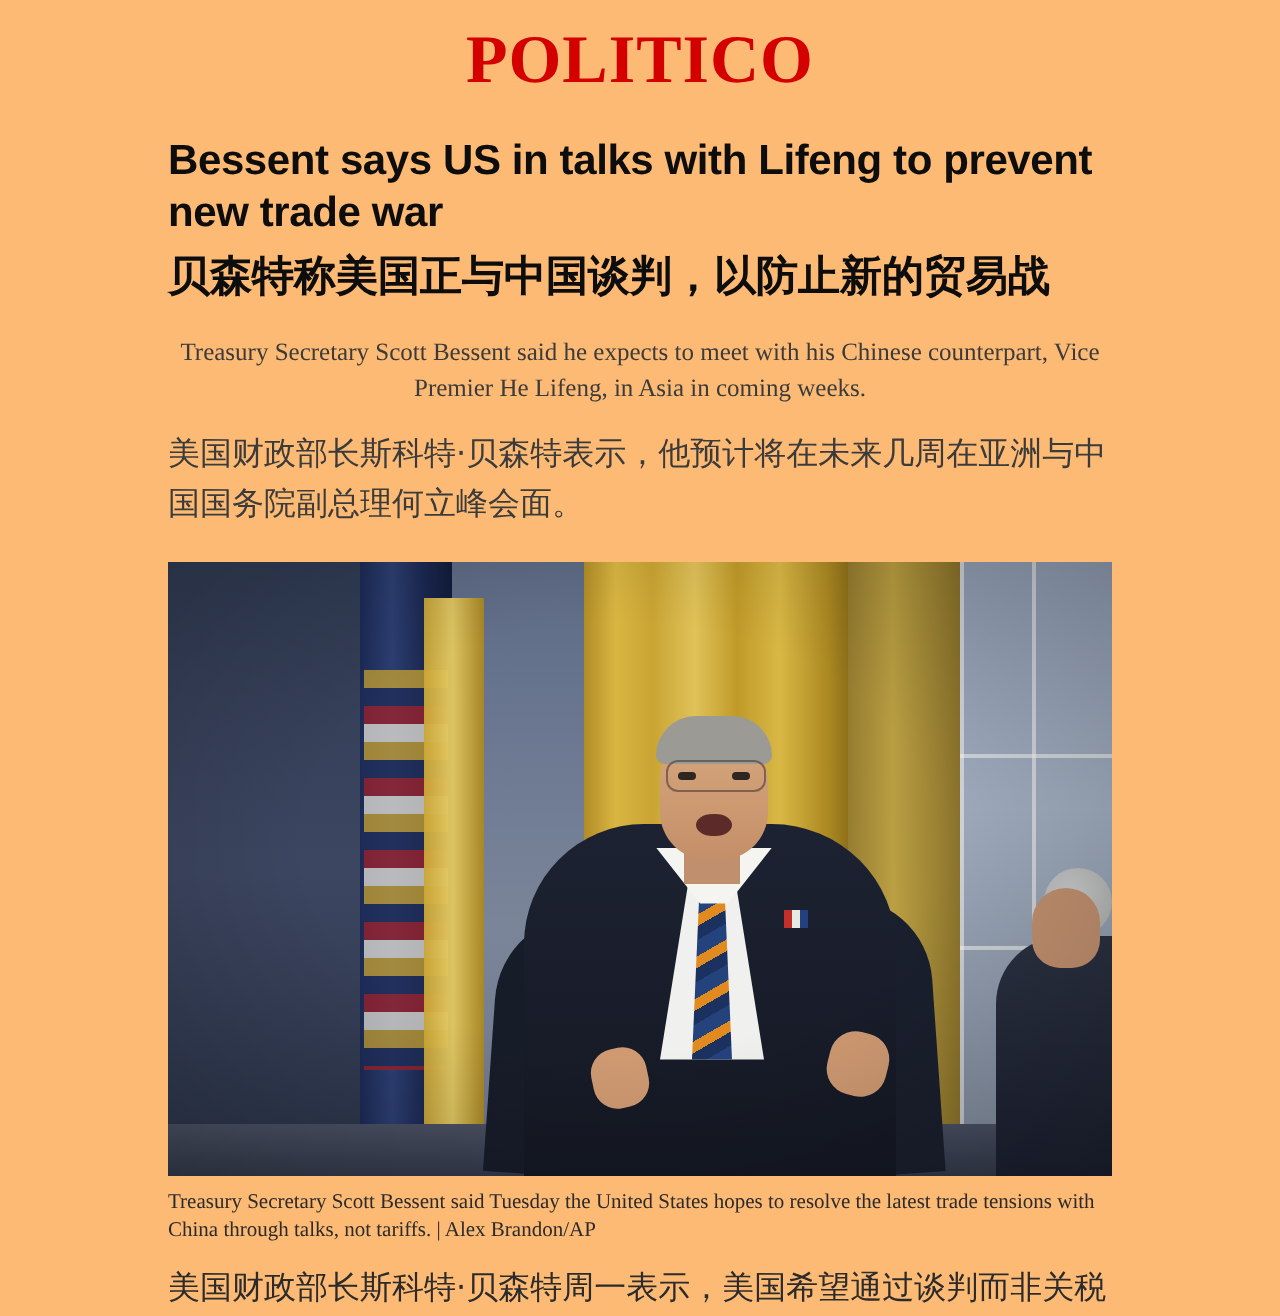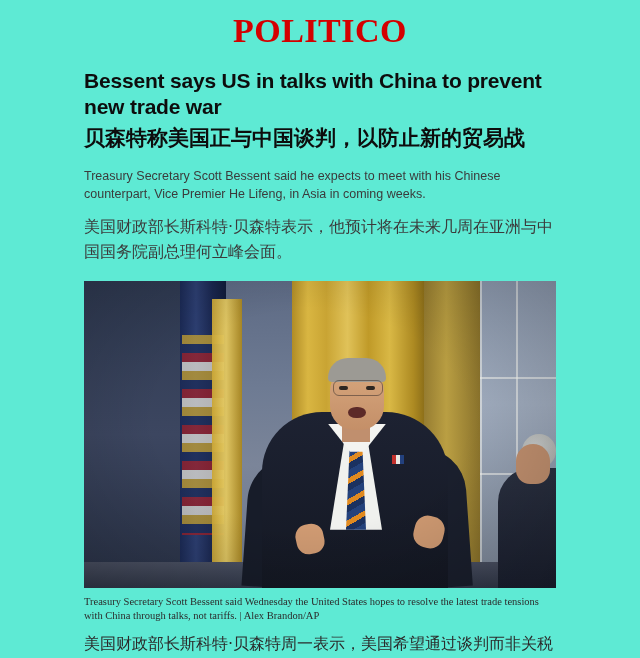--- a/index.html
+++ b/index.html
@@ -11,21 +11,21 @@
     width: 640px;
     height: 658px;
     overflow: hidden;
     font-family: "Liberation Serif", serif;
     color: #111111;
   }
   .page {
     width: 640px;
     height: 658px;
     position: relative;
-    background: #5eead4;
+    background: #fdba74;
     overflow: hidden;
   }
   .masthead {
     text-align: center;
     padding-top: 14px;
     padding-bottom: 10px;
   }
   .masthead-logo {
     font-family: "Liberation Serif", serif;
     font-weight: bold;
@@ -49,25 +49,26 @@
   }
   .headline-zh {
     font-family: "DejaVu Sans", sans-serif;
     font-weight: bold;
     font-size: 21px;
     line-height: 1.32;
     color: #0d0d0d;
     margin: 6px 0 0 0;
   }
   .dek-en {
-    font-family: Liberation Sans, sans-serif;
+    font-family: Liberation Serif, serif;
     font-size: 12.5px;
     line-height: 1.45;
     color: #3b3b3b;
     margin: 14px 0 0 0;
+    text-align: center;
   }
   .dek-zh {
     font-family: "DejaVu Sans", sans-serif;
     font-size: 16px;
     line-height: 1.55;
     color: #3b3b3b;
     margin: 12px 0 0 0;
   }
   .figure {
     margin: 16px 0 0 0;
@@ -278,21 +279,21 @@
 <body>
 
 <div class="page">
 
   <div class="masthead">
     <div class="masthead-logo">POLITICO</div>
   </div>
 
   <div class="article">
 
-    <h1 class="headline-en">Bessent says US in talks with China to prevent new trade war</h1>
+    <h1 class="headline-en">Bessent says US in talks with Lifeng to prevent new trade war</h1>
     <h2 class="headline-zh">贝森特称美国正与中国谈判，以防止新的贸易战</h2>
 
     <p class="dek-en">Treasury Secretary Scott Bessent said he expects to meet with his Chinese counterpart, Vice Premier He Lifeng, in Asia in coming weeks.</p>
     <p class="dek-zh">美国财政部长斯科特·贝森特表示，他预计将在未来几周在亚洲与中国国务院副总理何立峰会面。</p>
 
     <figure class="figure">
       <div class="photo" aria-label="Treasury Secretary Scott Bessent speaking in the Oval Office">
         <div class="ph-wall"></div>
         <div class="ph-wall-left"></div>
         <div class="ph-flag"></div>
@@ -324,18 +325,18 @@
         <div class="ph-hair"></div>
         <div class="ph-glasses"></div>
         <div class="ph-eye-l"></div>
         <div class="ph-eye-r"></div>
         <div class="ph-mouth"></div>
         <div class="ph-hand-l"></div>
         <div class="ph-hand-r"></div>
 
         <div class="ph-vignette"></div>
       </div>
-      <figcaption class="caption-en">Treasury Secretary Scott Bessent said Wednesday the United States hopes to resolve the latest trade tensions with China through talks, not tariffs. | Alex Brandon/AP</figcaption>
+      <figcaption class="caption-en">Treasury Secretary Scott Bessent said Tuesday the United States hopes to resolve the latest trade tensions with China through talks, not tariffs. | Alex Brandon/AP</figcaption>
       <figcaption class="caption-zh">美国财政部长斯科特·贝森特周一表示，美国希望通过谈判而非关税解决与中国的最新贸易紧张局势。|</figcaption>
     </figure>
 
   </div>
 </div>
 
 </body></html>

